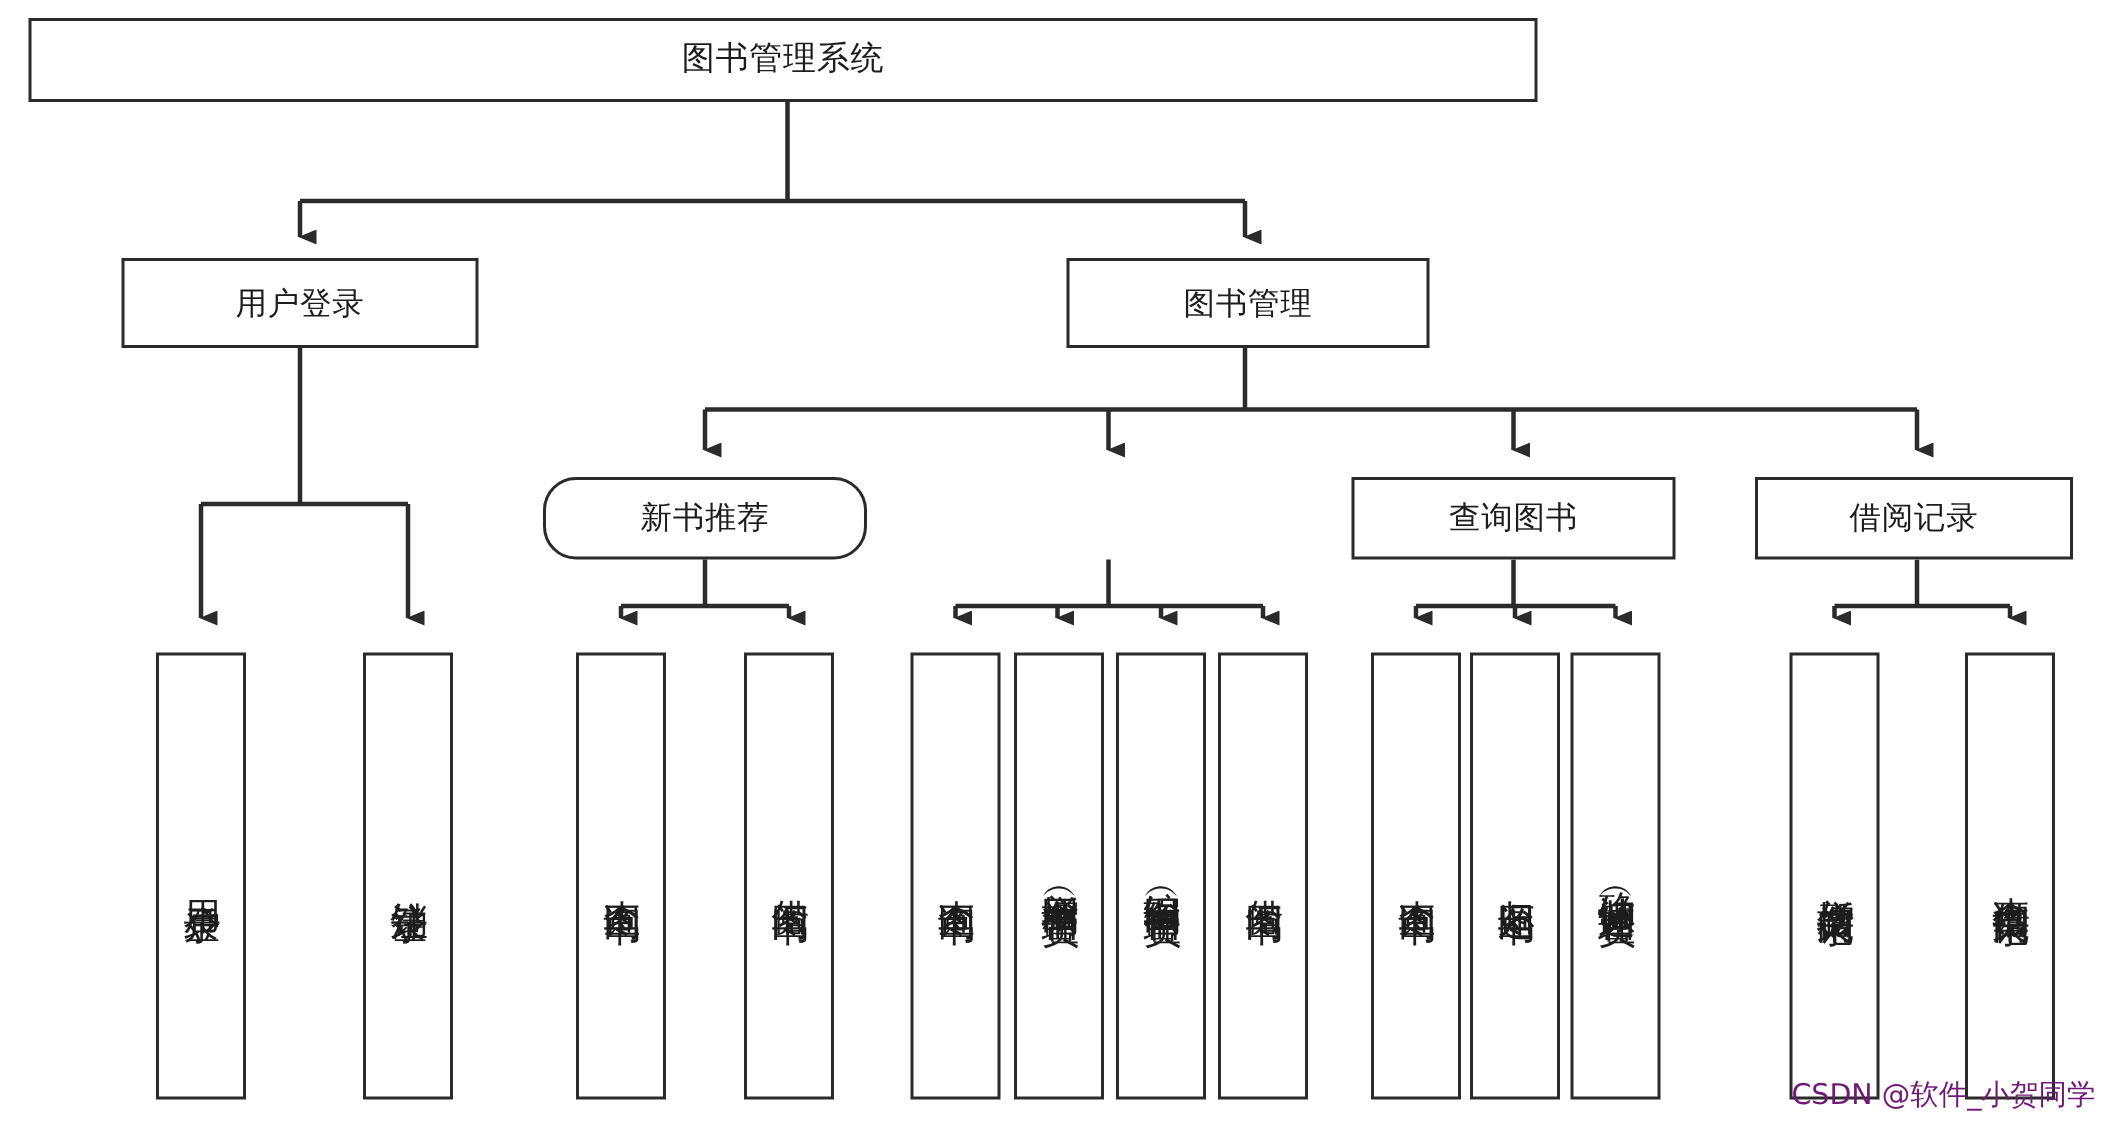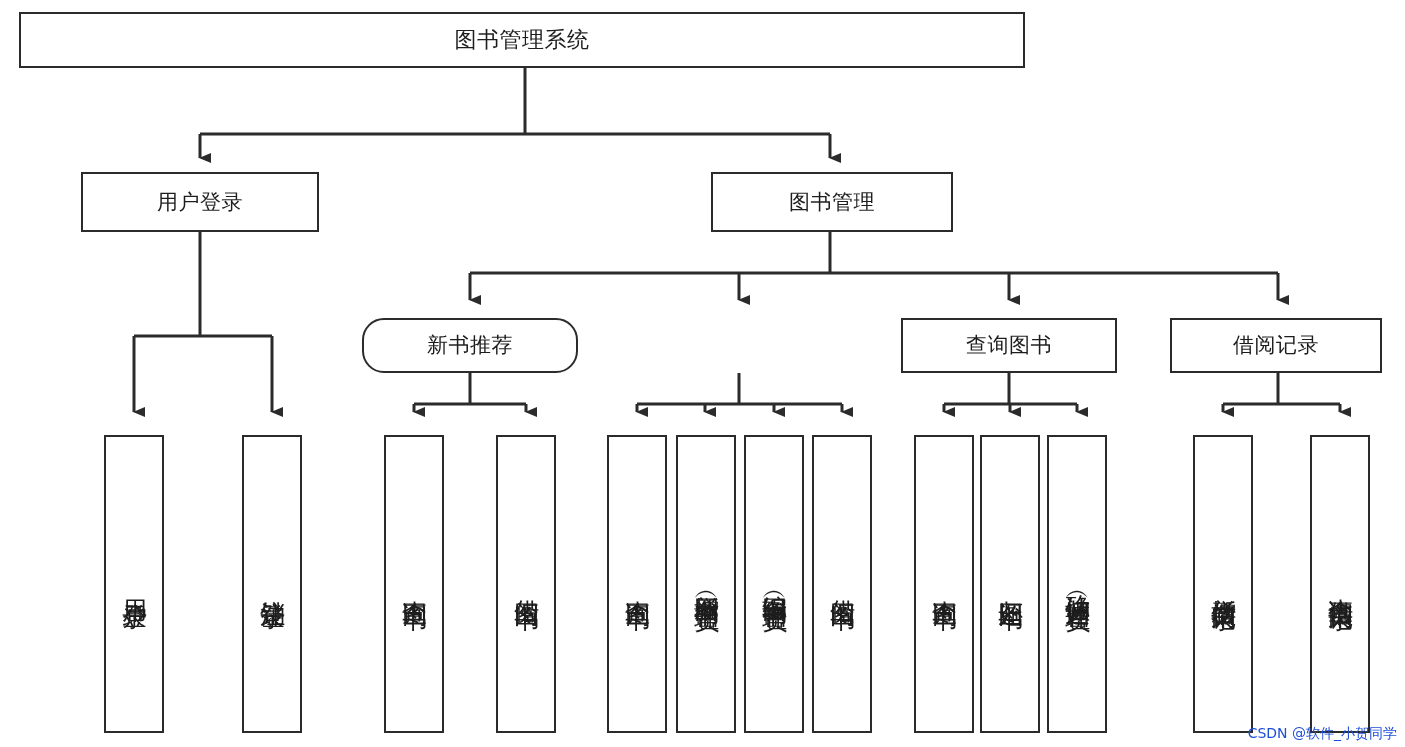--- a/index.html
+++ b/index.html
@@ -54,22 +54,22 @@
     font-size:25px;
     line-height:1.06;
     letter-spacing:2px;
     white-space:normal;
     max-height:280px;
   }
   .watermark{
     position:absolute;
     right:8px;
     bottom:4px;
-    font-size:14px;
-    color:#1d4ed8;
+    font-size:19px;
+    color:#701a75;
     white-space:nowrap;
     user-select:none;
   }
 </style>
 </head>
 <body>
 
 <div id="diagram">
 
   <svg id="edges" viewBox="0 0 1405 747" width="1405" height="747" aria-hidden="true">

